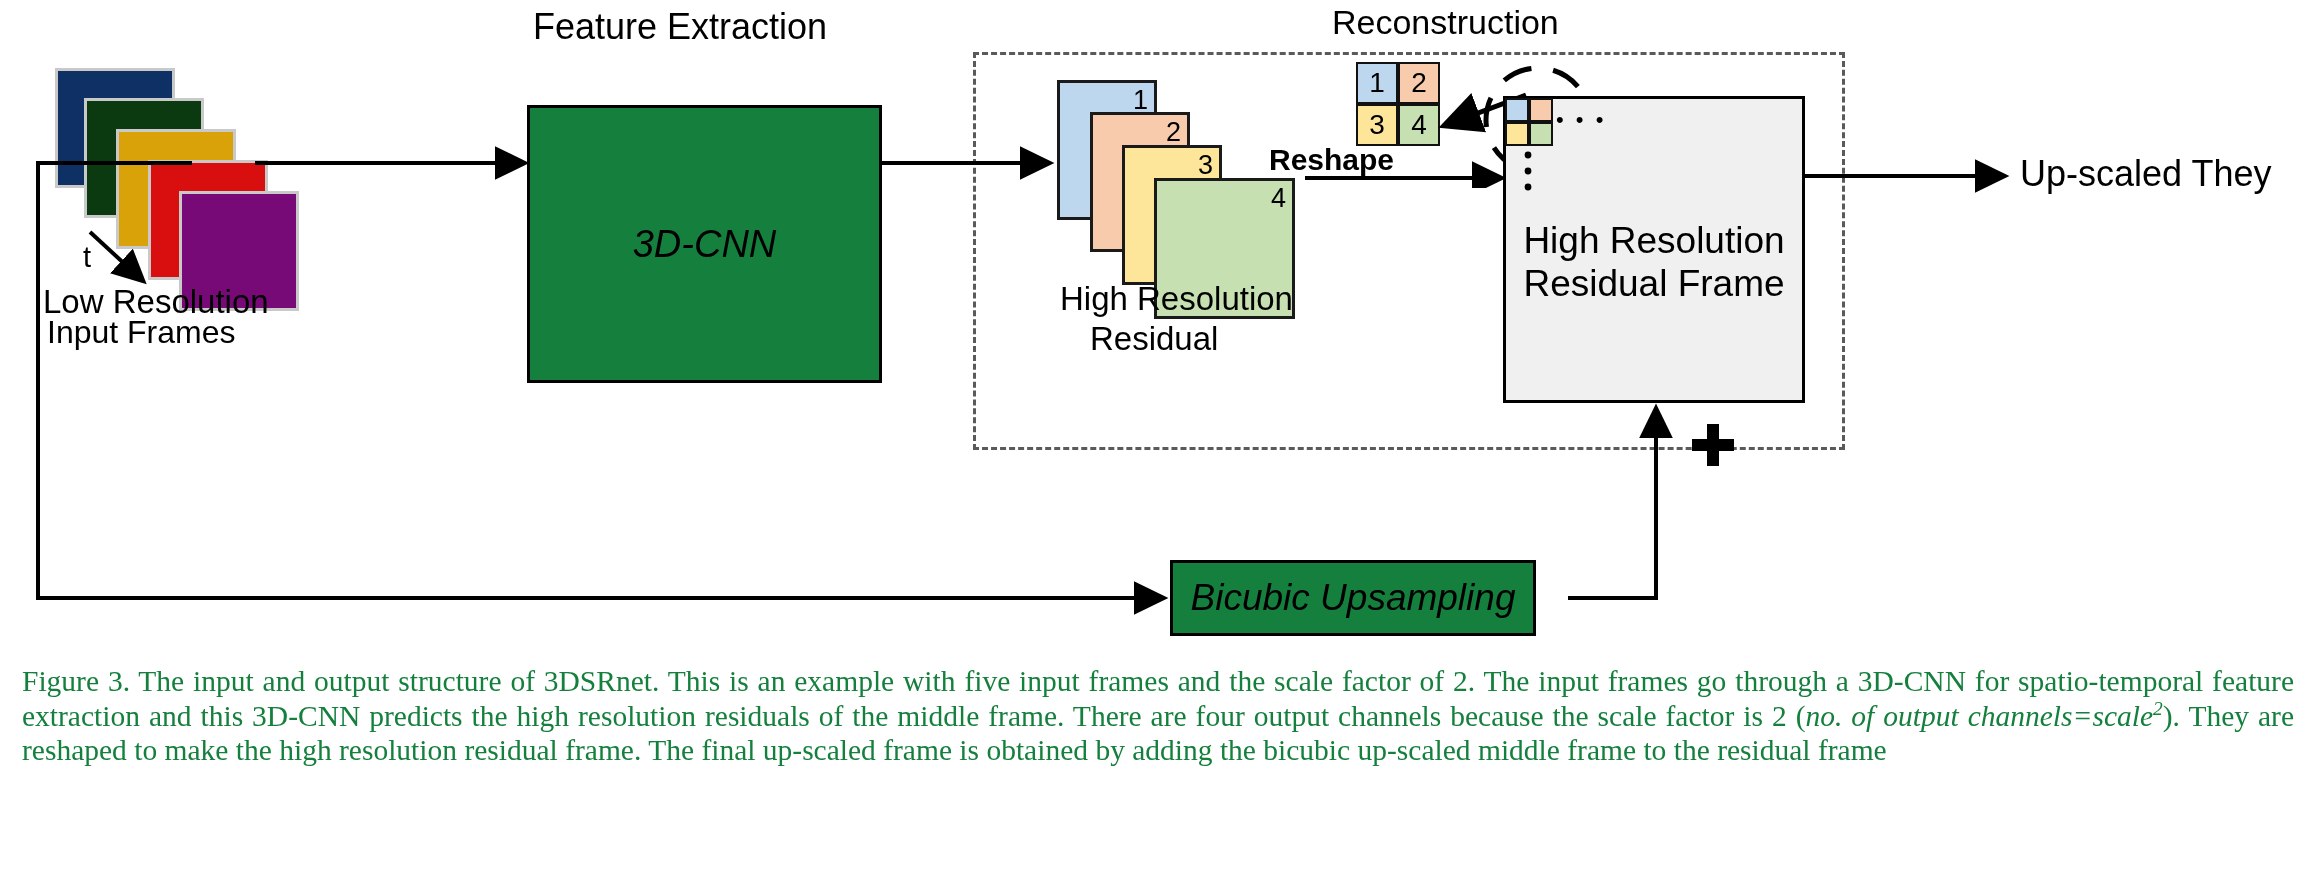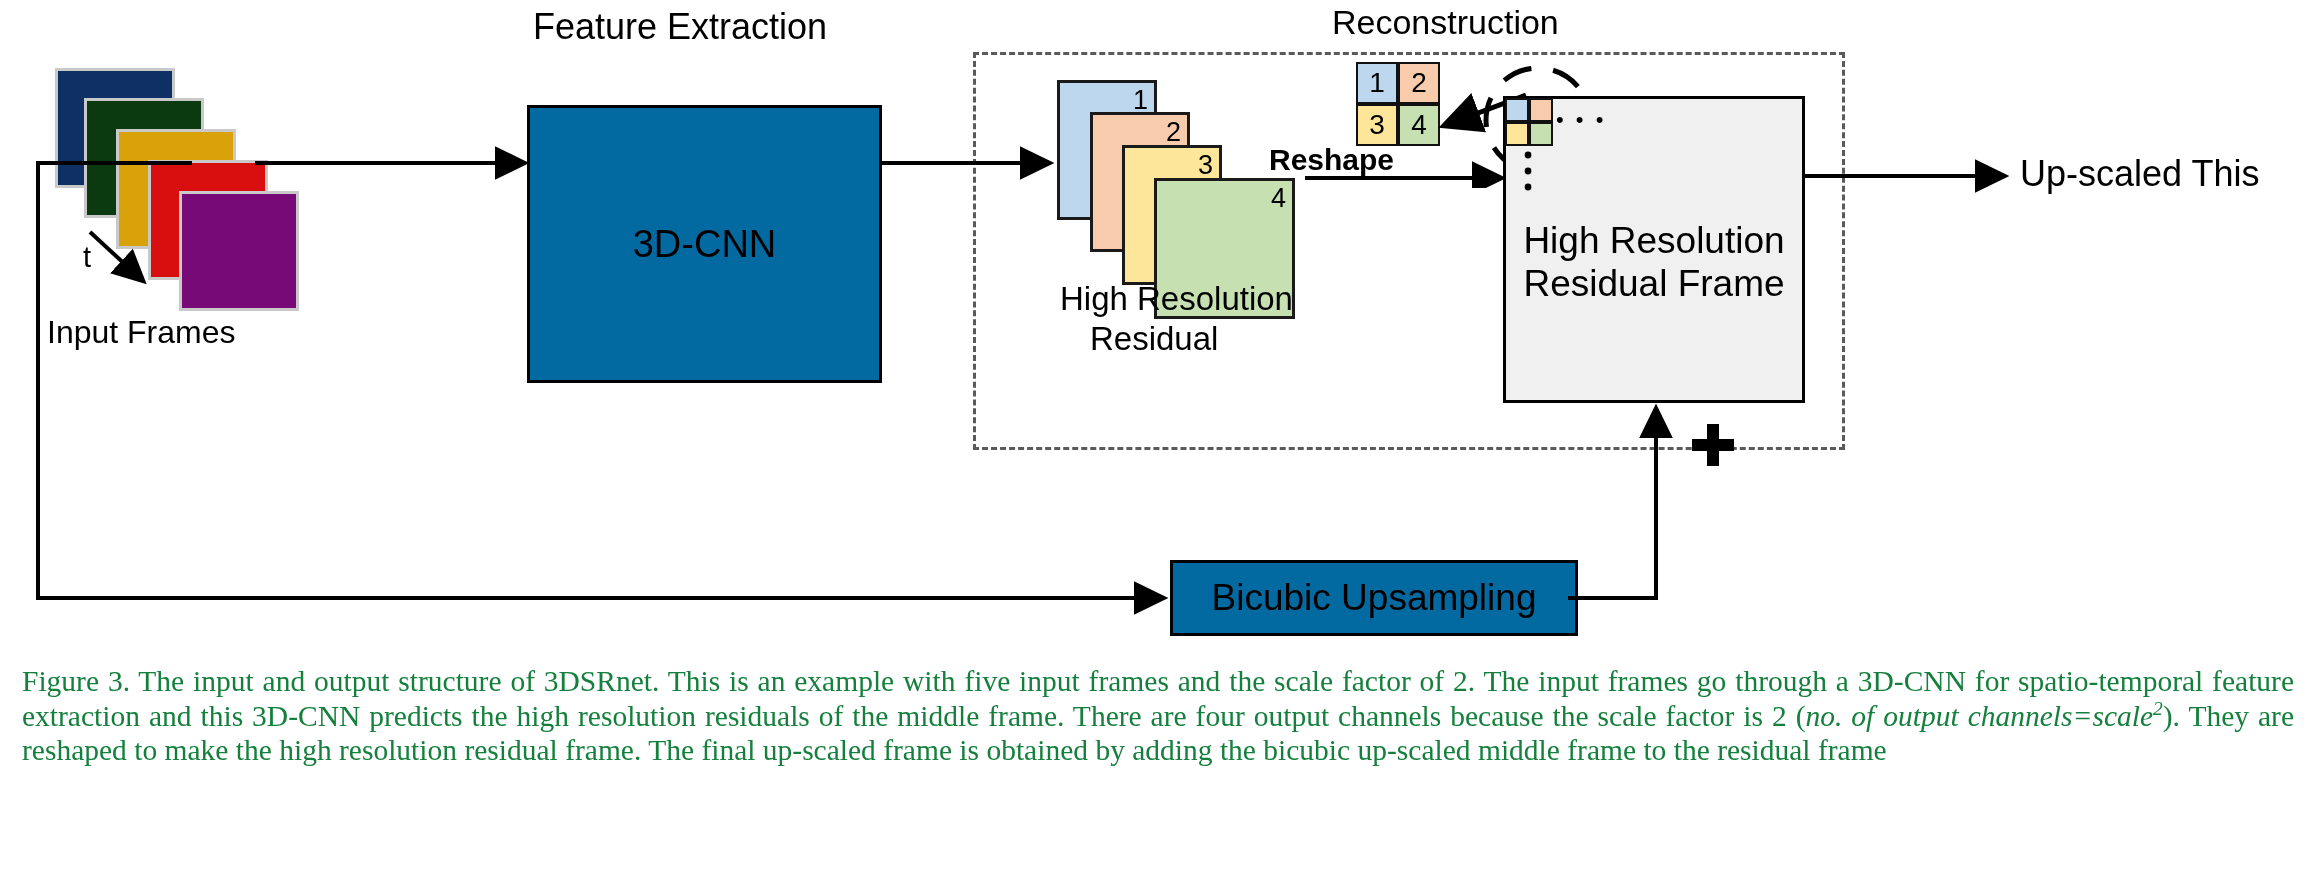--- a/index.html
+++ b/index.html
@@ -47,25 +47,26 @@
     font-size: 27px;
     color: #000;
     line-height: 1;
   }
 
   
   .box {
     position: absolute;
     box-sizing: border-box;
     border: 3px solid #000;
-    background: #0369a1;
+    background: #15803d;
     display: flex;
     align-items: center;
     justify-content: center;
     text-align: center;
+    font-style: italic;
   }
 
   
   .dashed-group {
     position: absolute;
     box-sizing: border-box;
     border: 3px dashed #5a5a5a;
     background: transparent;
   }
 
@@ -131,20 +132,21 @@
       <defs>
         <marker id="ah-t" markerWidth="9" markerHeight="9" refX="7" refY="4.2" orient="auto" markerUnits="strokeWidth">
           <path d="M0,0 L8.6,4.2 L0,8.4 z" fill="#000"></path>
         </marker>
       </defs>
       <line x1="10" y1="10" x2="62" y2="58" stroke="#000" stroke-width="4" marker-end="url(#ah-t)"></line>
     </svg>
   </div>
   <div class="abs lbl" style="left:83px; top:240px; font-size:29px;">t</div>
 
+  <div class="abs lbl" style="left:43px; top:283px; font-size:33px;">Low Resolution</div>
   <div class="abs lbl" style="left:47px; top:314px; font-size:32px;">Input Frames</div>
 
   <div class="abs" style="left:255px; top:145px; width:280px; height:36px;">
     <svg width="280" height="36" viewBox="0 0 280 36">
       <defs>
         <marker id="ah1" markerWidth="9" markerHeight="9" refX="7" refY="4.2" orient="auto" markerUnits="strokeWidth">
           <path d="M0,0 L8.6,4.2 L0,8.4 z" fill="#000"></path>
         </marker>
       </defs>
       <line x1="0" y1="18" x2="268" y2="18" stroke="#000" stroke-width="4" marker-end="url(#ah1)"></line>
@@ -250,40 +252,40 @@
     <svg width="210" height="36" viewBox="0 0 210 36">
       <defs>
         <marker id="ah5" markerWidth="9" markerHeight="9" refX="7" refY="4.2" orient="auto" markerUnits="strokeWidth">
           <path d="M0,0 L8.6,4.2 L0,8.4 z" fill="#000"></path>
         </marker>
       </defs>
       <line x1="0" y1="18" x2="198" y2="18" stroke="#000" stroke-width="4" marker-end="url(#ah5)"></line>
     </svg>
   </div>
 
-  <div class="abs lbl" style="left:2020px; top:153px; font-size:36px;">Up-scaled This</div>
+  <div class="abs lbl" style="left:2020px; top:153px; font-size:36px;">Up-scaled They</div>
 
   <div class="abs" style="left:1688px; top:420px; width:50px; height:50px;">
     <svg width="50" height="50" viewBox="0 0 50 50">
       <path d="M19,4 H31 V19 H46 V31 H31 V46 H19 V31 H4 V19 H19 Z" fill="#000"></path>
     </svg>
   </div>
 
   <div class="abs" style="left:0px; top:140px; width:1250px; height:480px;">
     <svg width="1250" height="480" viewBox="0 0 1250 480">
       <defs>
         <marker id="ah6" markerWidth="9" markerHeight="9" refX="7" refY="4.2" orient="auto" markerUnits="strokeWidth">
           <path d="M0,0 L8.6,4.2 L0,8.4 z" fill="#000"></path>
         </marker>
       </defs>
       <polyline points="192,23 38,23 38,458 1162,458" fill="none" stroke="#000" stroke-width="4" marker-end="url(#ah6)"></polyline>
     </svg>
   </div>
 
-  <div class="box" style="left:1170px; top:560px; width:408px; height:76px;">
+  <div class="box" style="left:1170px; top:560px; width:366px; height:76px;">
     <span class="lbl" style="font-size:37px;">Bicubic Upsampling</span>
   </div>
 
   <div class="abs" style="left:1560px; top:390px; width:160px; height:215px;">
     <svg width="160" height="215" viewBox="0 0 160 215">
       <defs>
         <marker id="ah7" markerWidth="9" markerHeight="9" refX="7" refY="4.2" orient="auto" markerUnits="strokeWidth">
           <path d="M0,0 L8.6,4.2 L0,8.4 z" fill="#000"></path>
         </marker>
       </defs>

